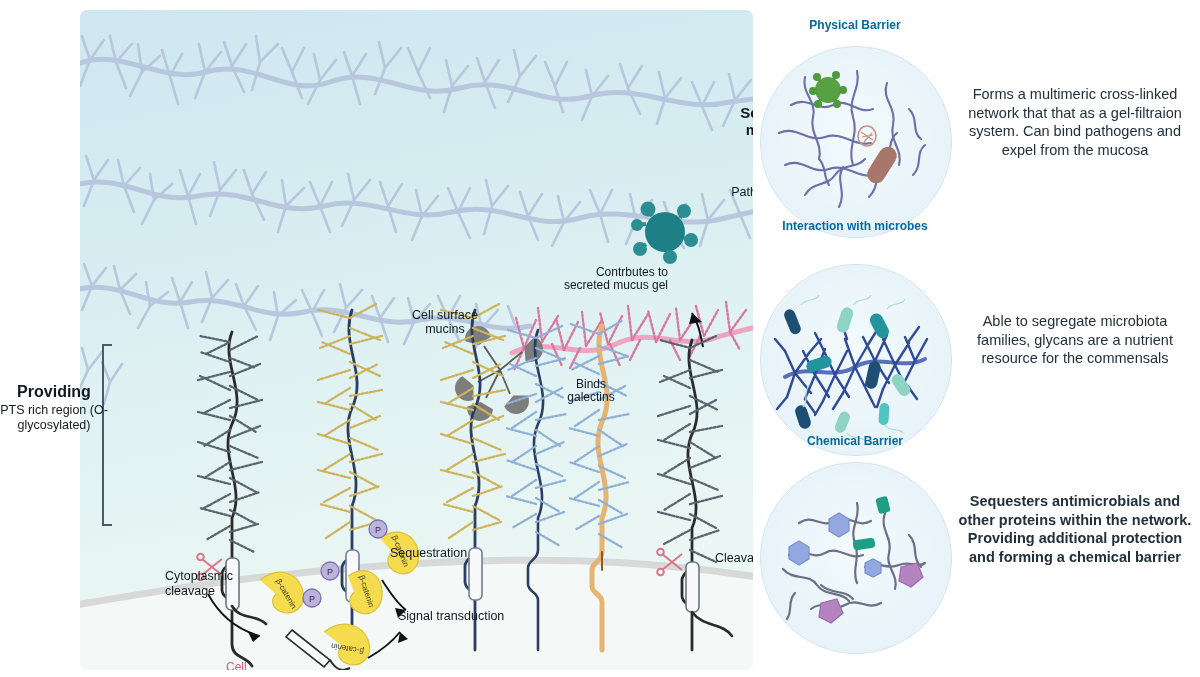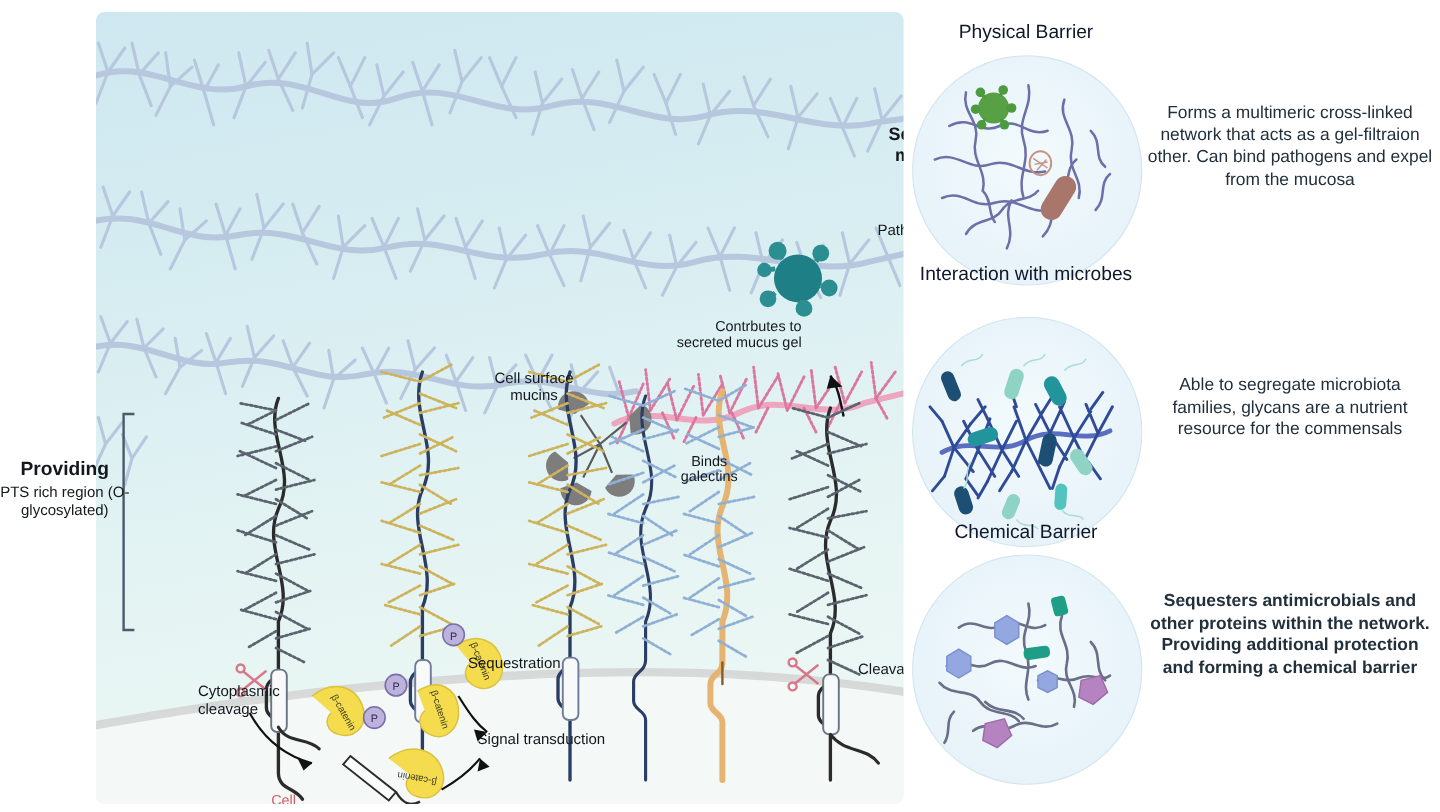--- a/index.html
+++ b/index.html
@@ -22,21 +22,21 @@
   #lbl-contributes{left:468px;top:256px;width:120px;font-size:12px;text-align:right;}
   #lbl-binds{left:476px;top:368px;width:70px;font-size:12px;text-align:center;}
   #lbl-cellsurf{left:315px;top:298px;width:100px;font-size:12.5px;text-align:center;}
   #lbl-glyco{left:0px;top:383px;width:108px;font-size:16px;font-weight:bold;text-align:center;}
   #lbl-glyco-sub{left:0px;top:403px;width:108px;font-size:12.5px;text-align:center;line-height:1.2;}
   #lbl-seq{left:310px;top:521px;width:100px;font-size:12.5px;margin-top:15px;}
   #lbl-cytocleave{left:85px;top:559px;width:90px;font-size:12.5px;line-height:1.18;}
   #lbl-signal{left:318px;top:599px;width:130px;font-size:12.5px;}
   #lbl-cleavage{left:596px;top:541px;width:70px;font-size:12.5px;margin-left:39px;}
   #lbl-cell{left:146px;top:651px;width:50px;font-size:12px;color:#cf5f6b;}
-  .card-title{position:absolute;font-size:16px;font-weight:normal;color:#0f172a;text-align:center;line-height:1.15;}
+  .card-title{position:absolute;font-size:12px;font-weight:bold;color:#0369a1;text-align:center;line-height:1.15;}
   .card-circle{position:absolute;border-radius:50%;
      background:radial-gradient(circle at 50% 45%, #f2fafc 0%, #e9f4fa 60%, #e3f1f8 100%);
      border:1px solid #d3e6ef;}
   .card-text{position:absolute;font-size:14.5px;color:#22303c;text-align:center;line-height:1.28;}
 
   #card1-title{left:760px;top:19px;width:190px;}
   #card1-circle{left:760px;top:46px;width:190px;height:190px;}
   #card1-text{left:955px;top:85px;width:240px;}
 
   #card2-title{left:760px;top:220px;width:190px;}
@@ -364,21 +364,21 @@
 
       <g>
         <rect x="112" y="98" width="18" height="40" rx="9" fill="#a8766b" transform="rotate(32 121 118)"></rect>
         <ellipse cx="106" cy="89" rx="9" ry="10" fill="none" stroke="#c79284" stroke-width="1.6"></ellipse>
         <g stroke="#c79284" stroke-width="1.2">
             <path d="M100,85 L112,93 M101,90 L112,88 M103,95 L111,86"></path>
           </g>
       </g>
     </svg>
   </div>
-  <div class="card-text" id="card1-text">Forms a multimeric cross-linked network that acts as a gel-filtraion other. Can bind pathogens and expel from the mucosa</div>
+  <div class="card-text" id="card1-text">Forms a multimeric cross-linked network that that as a gel-filtraion system. Can bind pathogens and expel from the mucosa</div>
 
   <div class="card-title" id="card2-title">Interaction with microbes</div>
   <div class="card-circle" id="card2-circle">
     <svg width="190" height="190" viewBox="0 0 190 190">
 
       <g stroke="#5a6dbf" stroke-width="4" fill="none" stroke-linecap="round">
         <path d="M24,112 C48,98 70,116 94,102 C118,88 140,106 164,94"></path>
       </g>
       <g stroke="#2f4a96" stroke-width="2.4" fill="none" stroke-linecap="round">
         <path d="M34,108 l-10,-22 M34,108 l14,-20 M34,108 l-8,24 M34,108 l16,20

